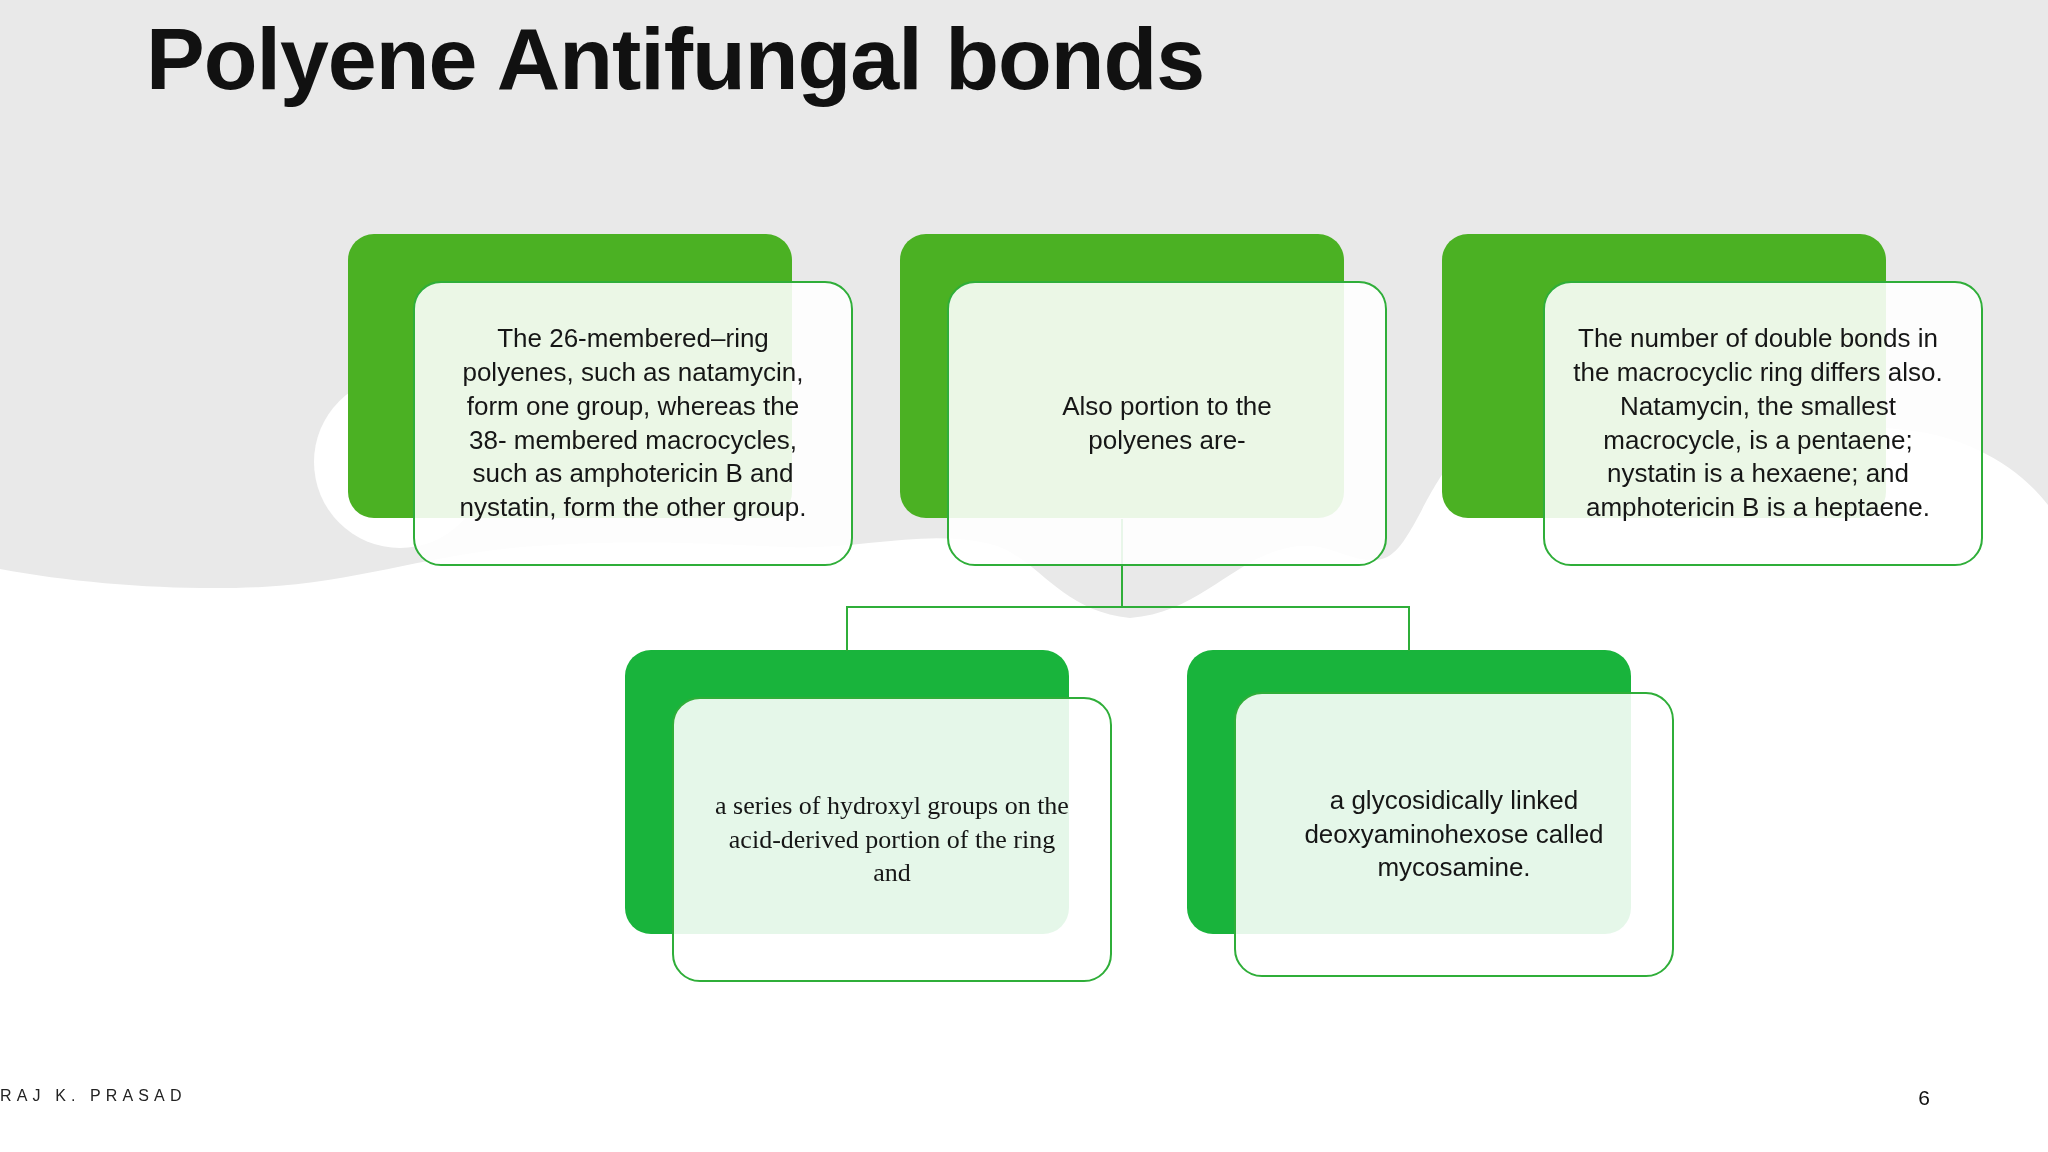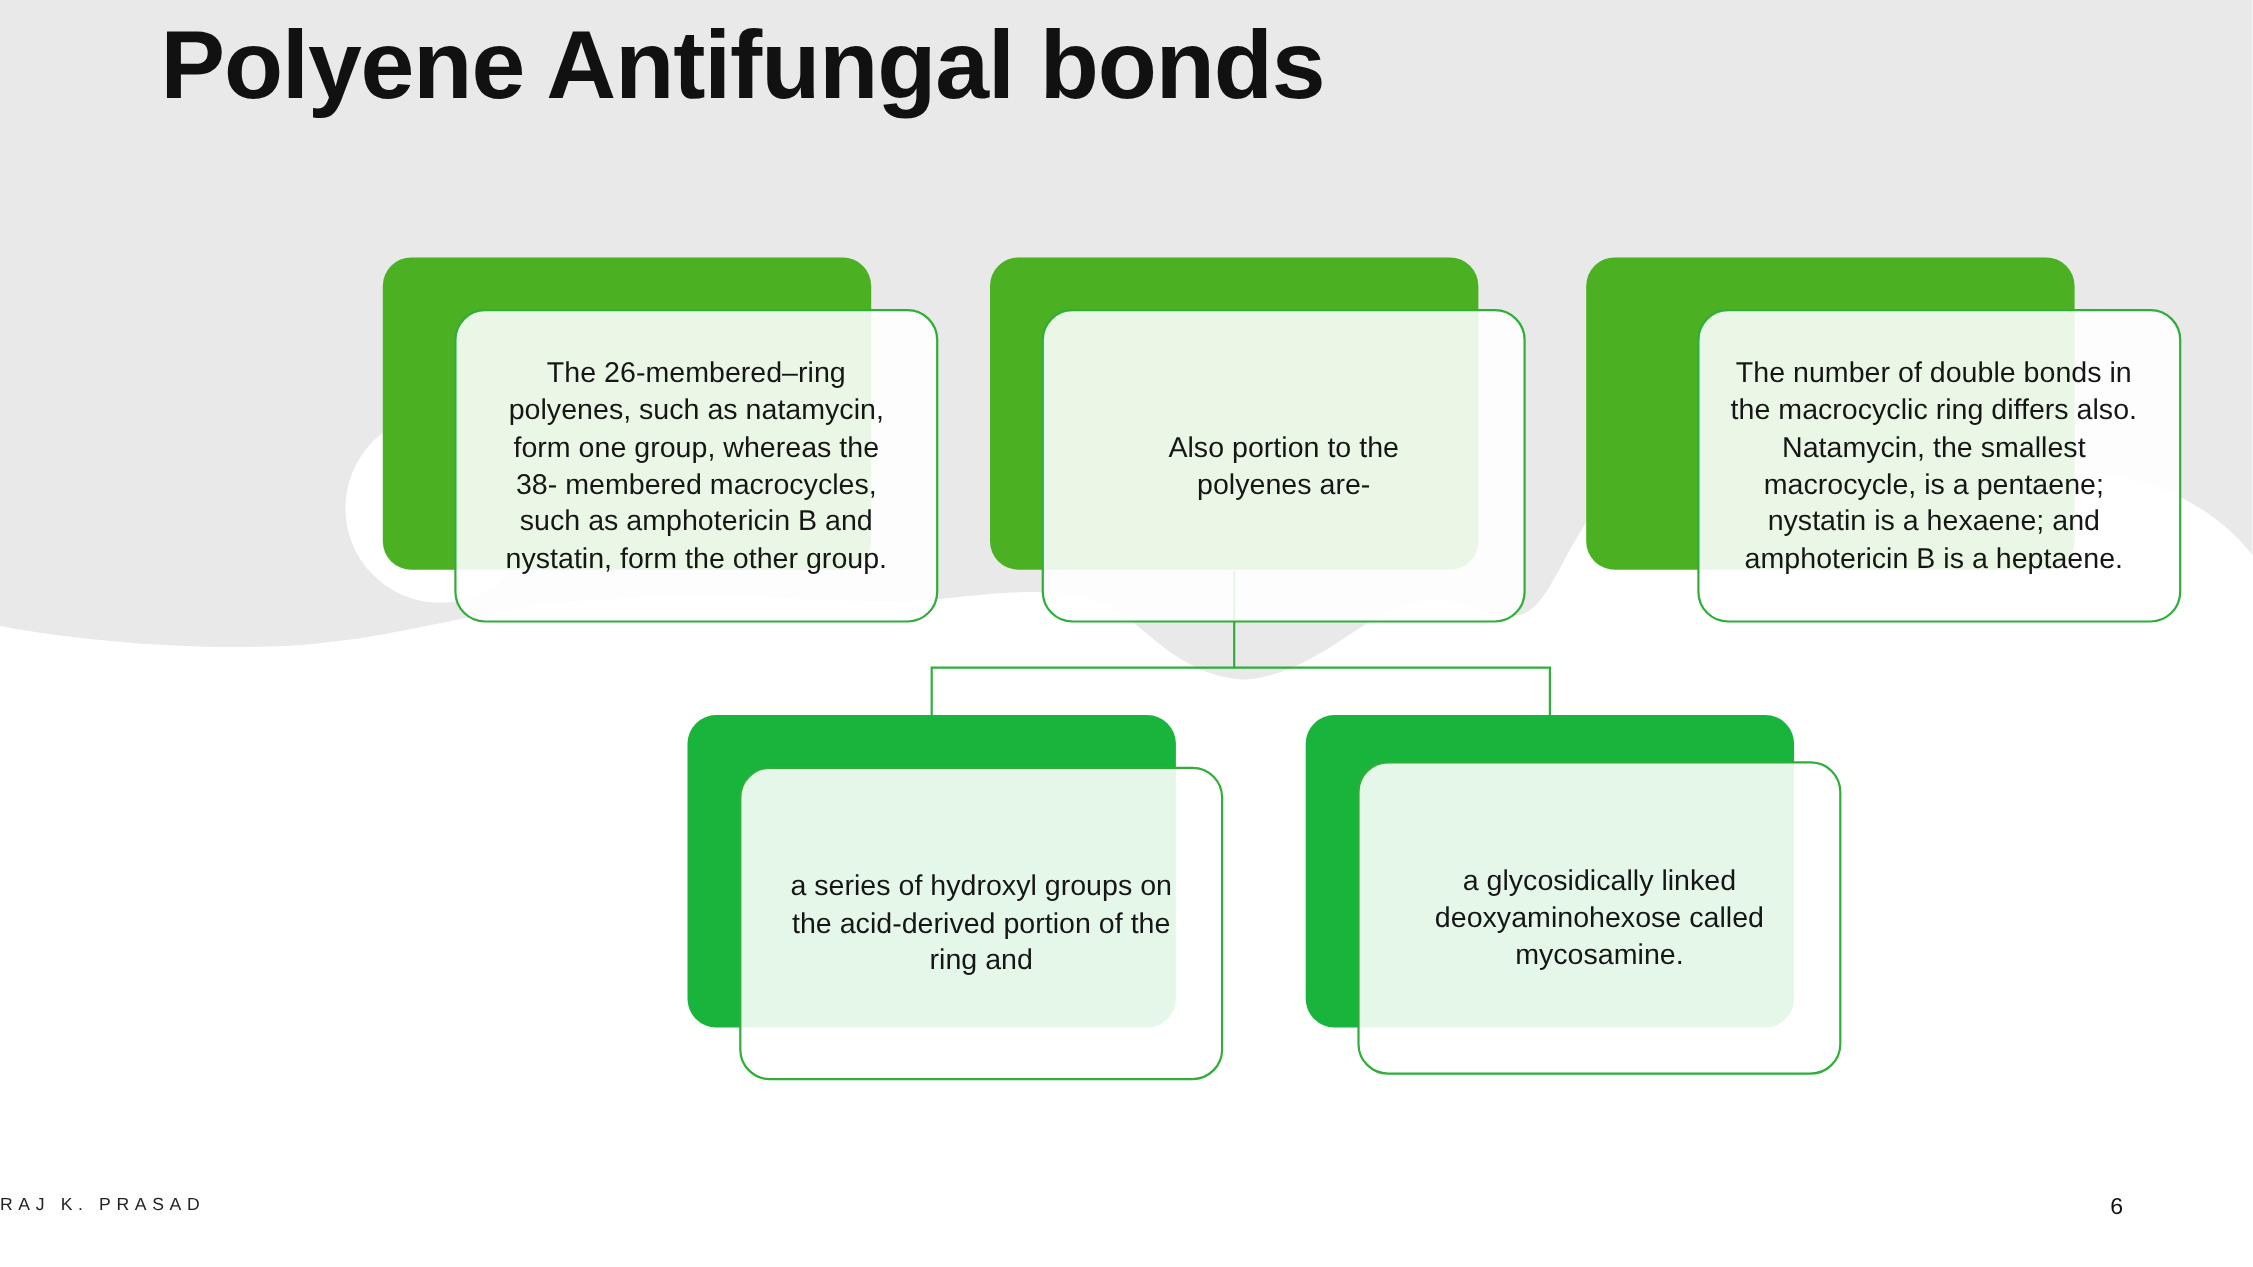--- a/index.html
+++ b/index.html
@@ -31,21 +31,21 @@
     text-align:center;color:#161616;
     font-size:26px;line-height:1.3;
     padding:10px 34px;
   }
   .card .txt{display:block;}
   .card .txt.narrow{max-width:280px;}
   
   #shadow-left{left:348px;top:234px;}      #card-left{left:413px;top:281px;}
   #shadow-center{left:900px;top:234px;}    #card-center{left:947px;top:281px;}
   #shadow-right{left:1442px;top:234px;}    #card-right{left:1543px;top:281px;padding-left:24px;}
-  #shadow-bleft{left:625px;top:650px;}     #card-bleft{left:672px;top:697px;}
+  #shadow-bleft{left:625px;top:650px;}     #card-bleft{left:672px;top:697px;font-family:Liberation Serif, serif;}
   #shadow-bright{left:1187px;top:650px;}   #card-bright{left:1234px;top:692px;}
   .footer-text{
     position:absolute;left:0;right:0;top:1087px;z-index:4;
     text-align:left;font-size:16px;letter-spacing:0.32em;color:#222222;
   }
   .page-number{
     position:absolute;right:118px;top:1086px;z-index:4;
     font-size:21px;color:#111111;
   }
 </style>

